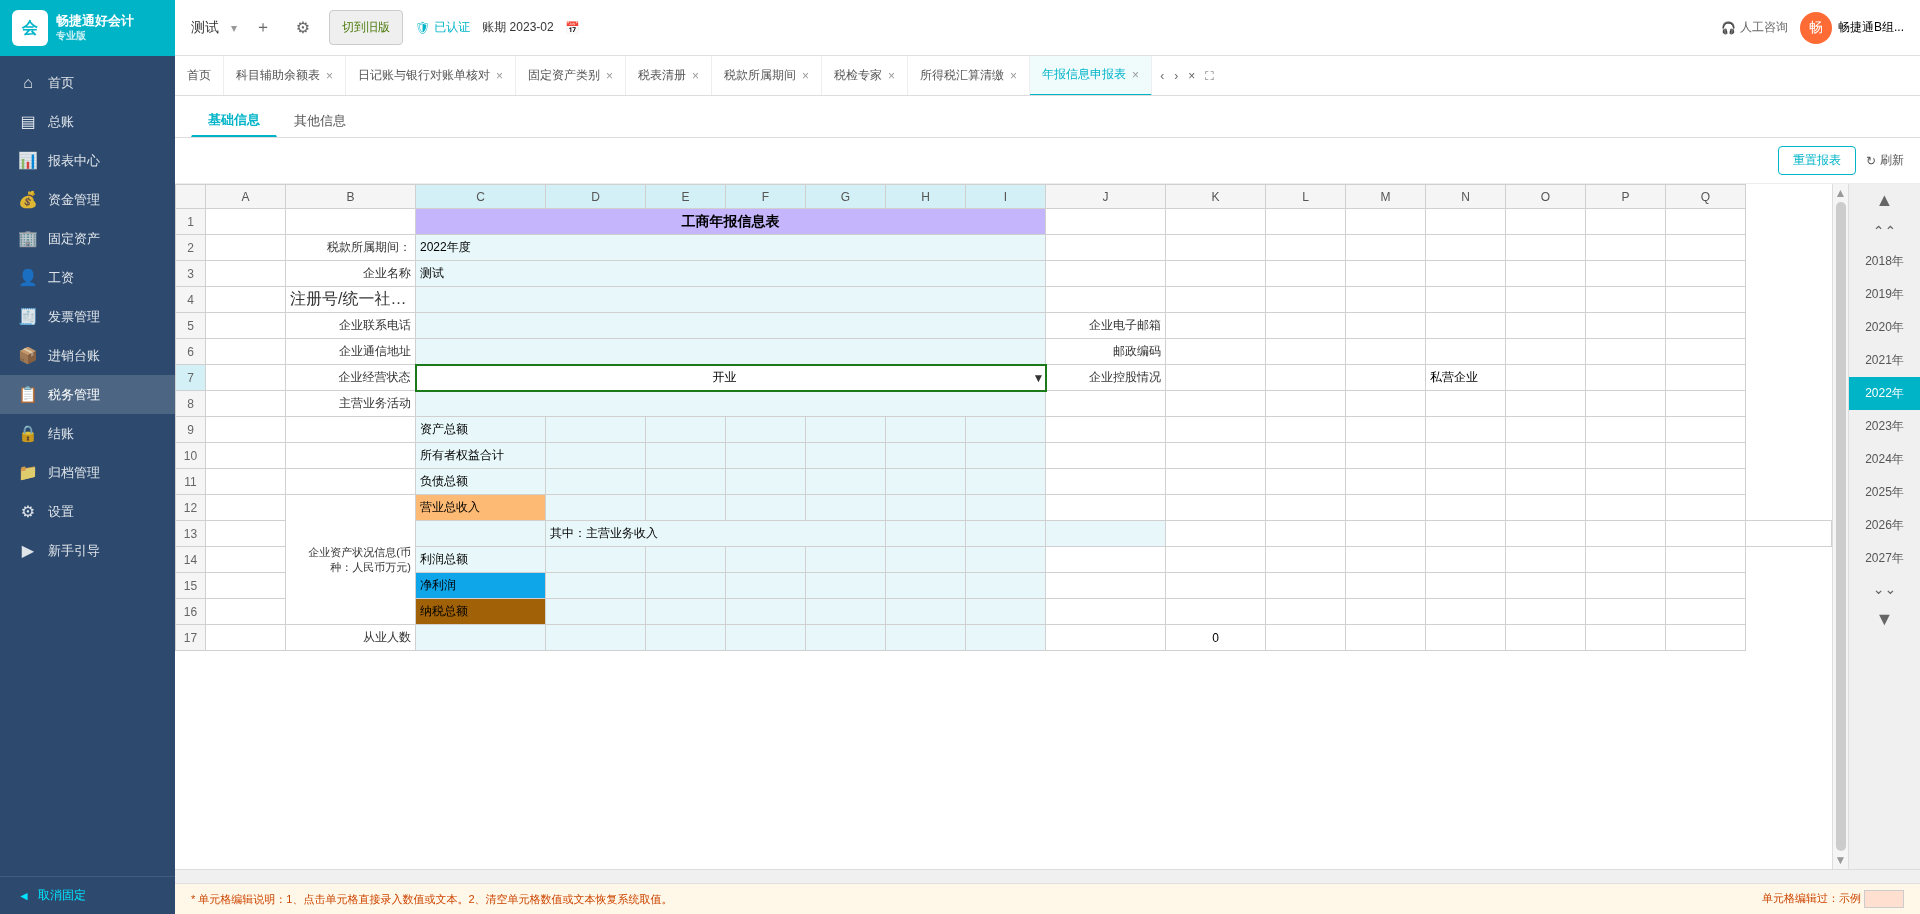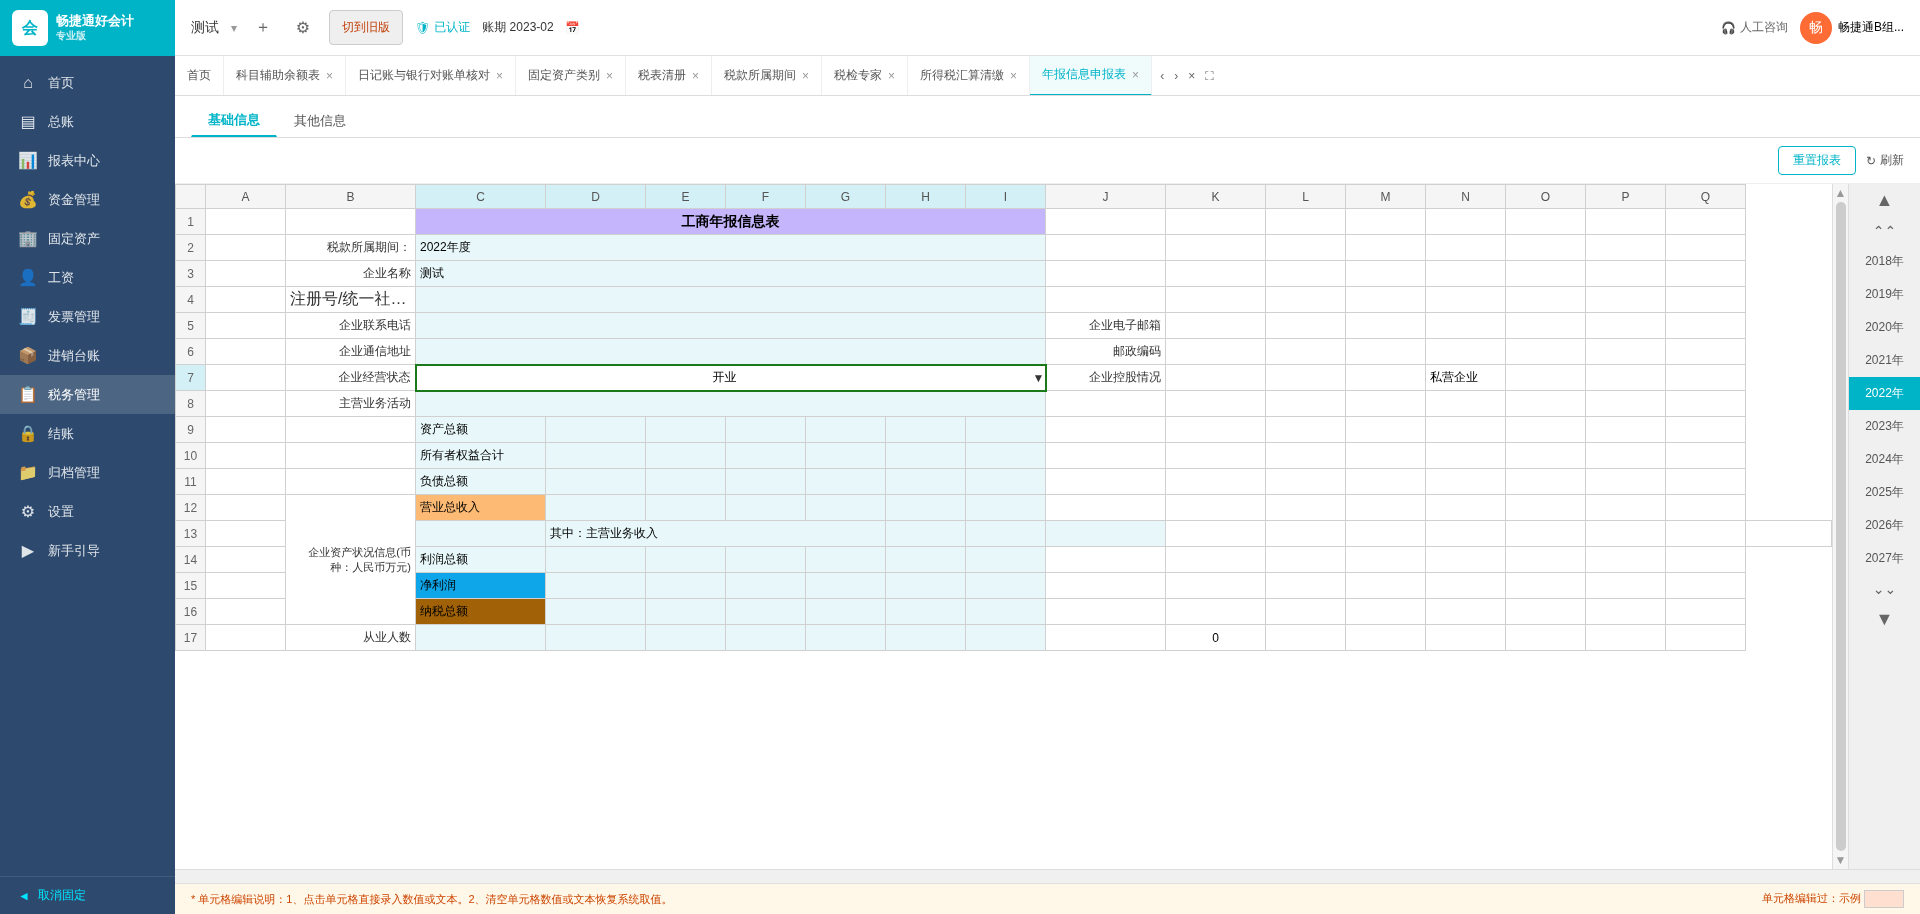--- a/index.html
+++ b/index.html
@@ -74,21 +74,21 @@
     .topbar-btn {
       width: 28px; height: 28px;
       display: flex; align-items: center; justify-content: center;
       cursor: pointer; color: #666; font-size: 16px;
     }
     .topbar-old-btn {
       border: 1px solid #ccc;
       padding: 8px 12px;
       border-radius: 4px;
       cursor: pointer;
-      color: #c2410c;
+      color: #4d7c0f;
       font-size: 12px;
     }
     .topbar-verified {
       display: flex; align-items: center; gap: 4px;
       color: #00b4c8; font-size: 12px;
     }
     .topbar-period { color: #333; font-size: 12px; }
     .topbar-spacer { flex: 1; }
     .topbar-support { display: flex; align-items: center; gap: 4px; color: #666; cursor: pointer; font-size: 12px; }
     .topbar-user { display: flex; align-items: center; gap: 6px; cursor: pointer; }

